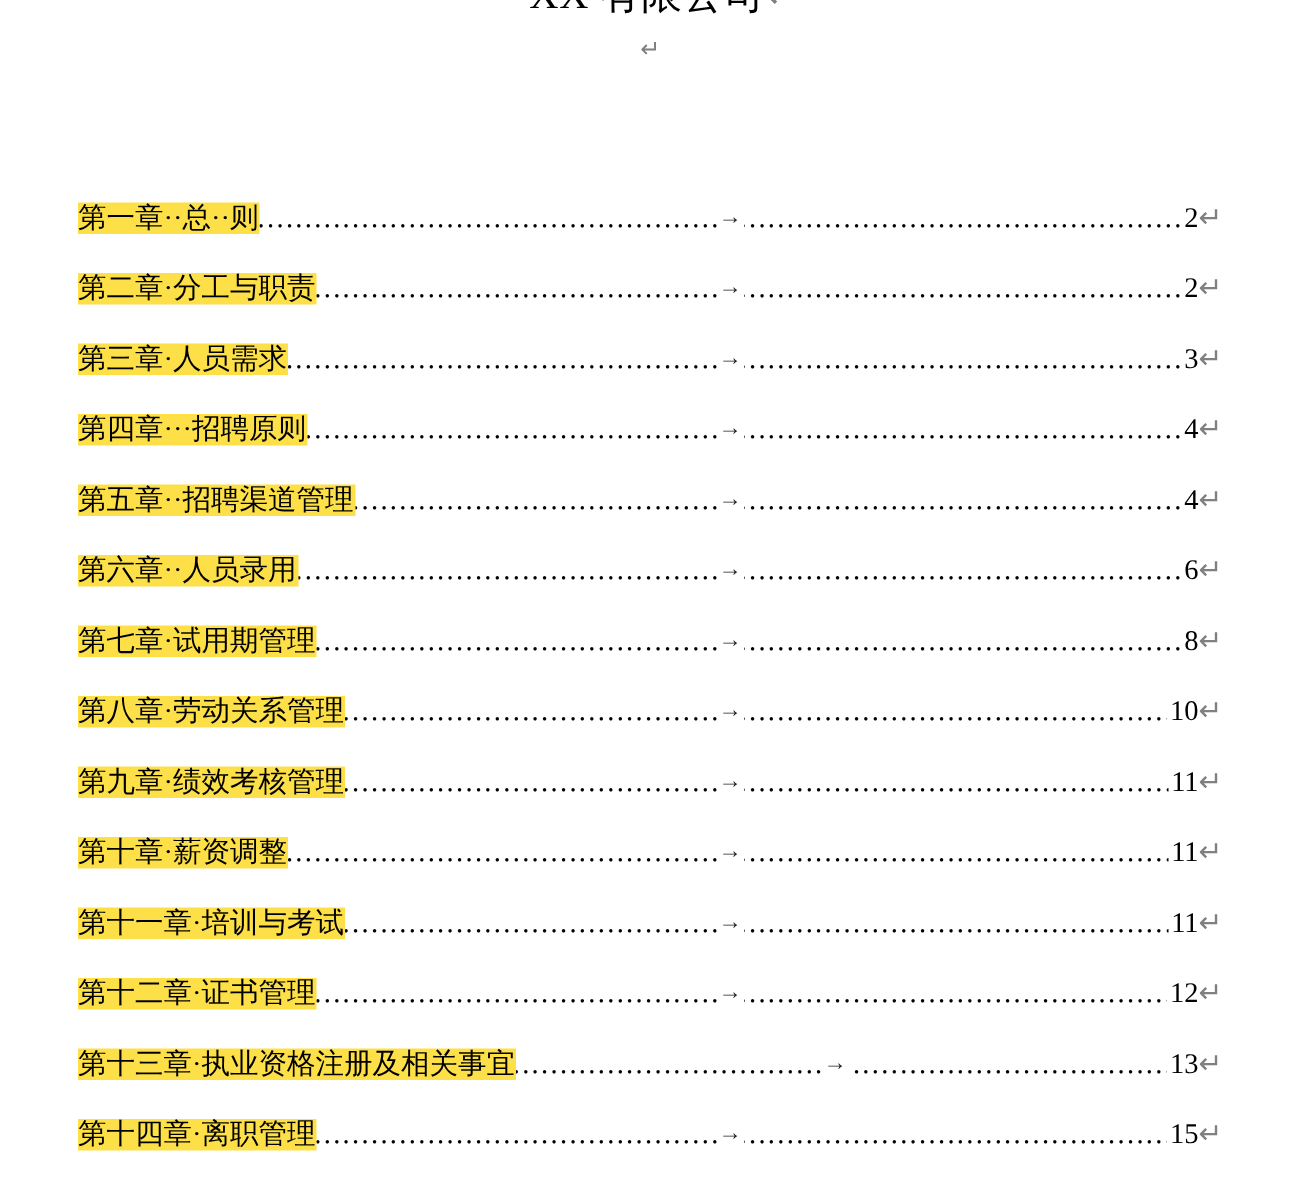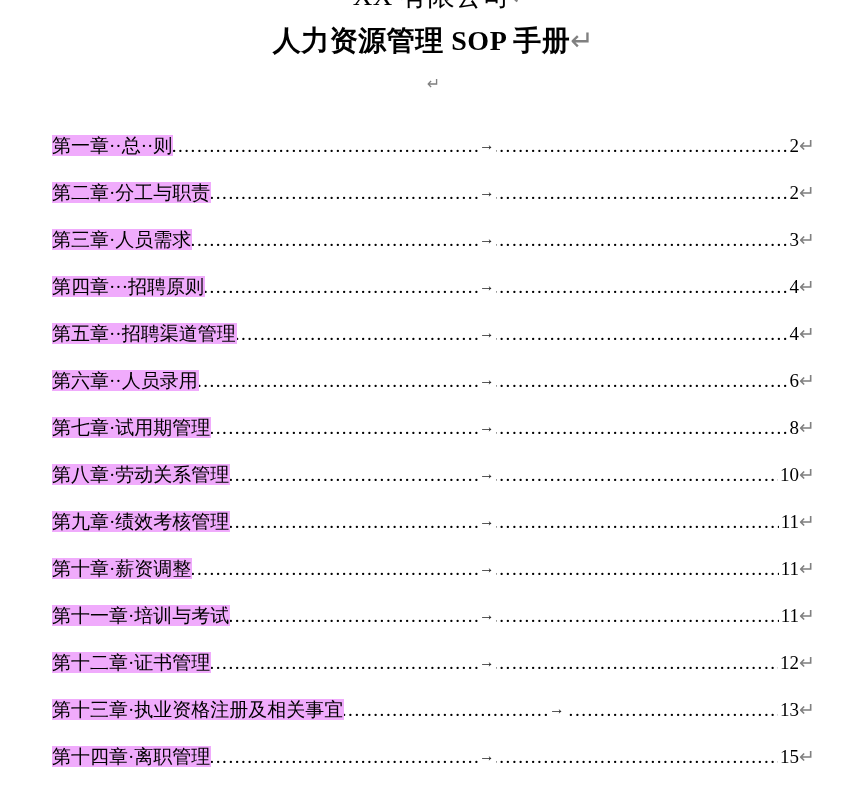--- a/index.html
+++ b/index.html
@@ -83,21 +83,21 @@
     height: 47px;
     line-height: 30px;
     font-size: 19px;
     white-space: nowrap;
     overflow: hidden;
   }
 
   .toc-label {
     position: relative;
     z-index: 2;
-    background: #f0abfc;
+    background: #fde047;
     padding-right: 1px;
   }
 
   .toc-leader {
     position: absolute;
     left: 0;
     right: 0;
     top: 0;
     height: 30px;
     z-index: 1;
@@ -133,21 +133,20 @@
   }
 </style>
 </head>
 <body>
 
 <div class="page">
 
   <div class="title-block">
     <div class="doc-company"><span>··XX 有限公司</span><span class="pilcrow">↵</span></div>
 
-    <div class="doc-title"><span>人力资源管理 SOP 手册</span><span class="pilcrow">↵</span></div>
 
     <div class="blank-para"><span class="pilcrow">↵</span></div>
   </div>
 
   <div class="toc" id="toc-list">
       <div class="toc-entry"><span class="toc-leader">........................................................................................................................................................................................................</span><span class="toc-label">第一章··总··则</span><span class="toc-tab" style="left: 426px;"><span class="tab-arrow">→</span></span><span class="toc-tail"><span class="page-num">2</span><span class="pilcrow">↵</span></span></div>
       <div class="toc-entry"><span class="toc-leader">........................................................................................................................................................................................................</span><span class="toc-label">第二章·分工与职责</span><span class="toc-tab" style="left: 426px;"><span class="tab-arrow">→</span></span><span class="toc-tail"><span class="page-num">2</span><span class="pilcrow">↵</span></span></div>
       <div class="toc-entry"><span class="toc-leader">........................................................................................................................................................................................................</span><span class="toc-label">第三章·人员需求</span><span class="toc-tab" style="left: 426px;"><span class="tab-arrow">→</span></span><span class="toc-tail"><span class="page-num">3</span><span class="pilcrow">↵</span></span></div>
       <div class="toc-entry"><span class="toc-leader">........................................................................................................................................................................................................</span><span class="toc-label">第四章···招聘原则</span><span class="toc-tab" style="left: 426px;"><span class="tab-arrow">→</span></span><span class="toc-tail"><span class="page-num">4</span><span class="pilcrow">↵</span></span></div>
       <div class="toc-entry"><span class="toc-leader">........................................................................................................................................................................................................</span><span class="toc-label">第五章··招聘渠道管理</span><span class="toc-tab" style="left: 426px;"><span class="tab-arrow">→</span></span><span class="toc-tail"><span class="page-num">4</span><span class="pilcrow">↵</span></span></div>

